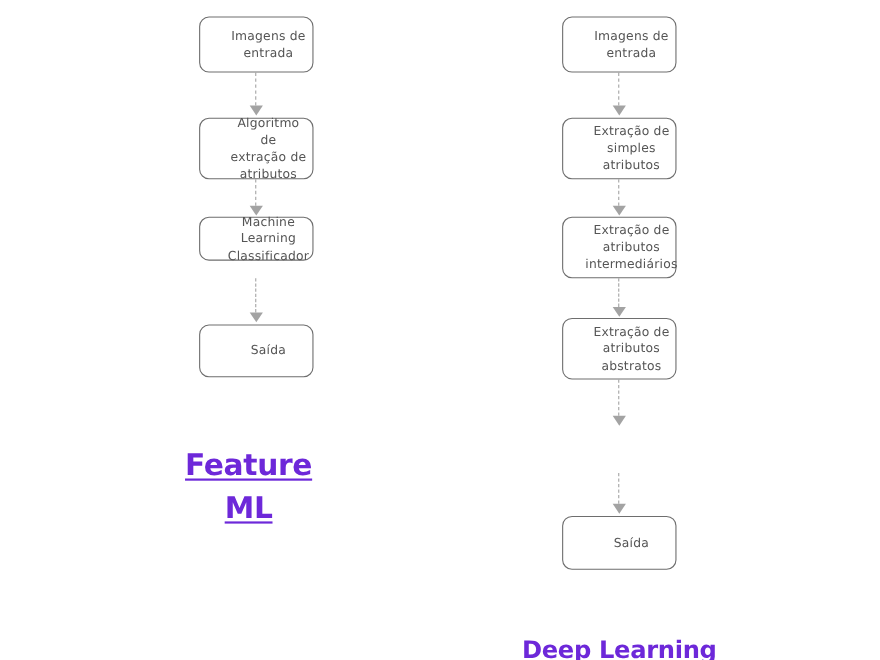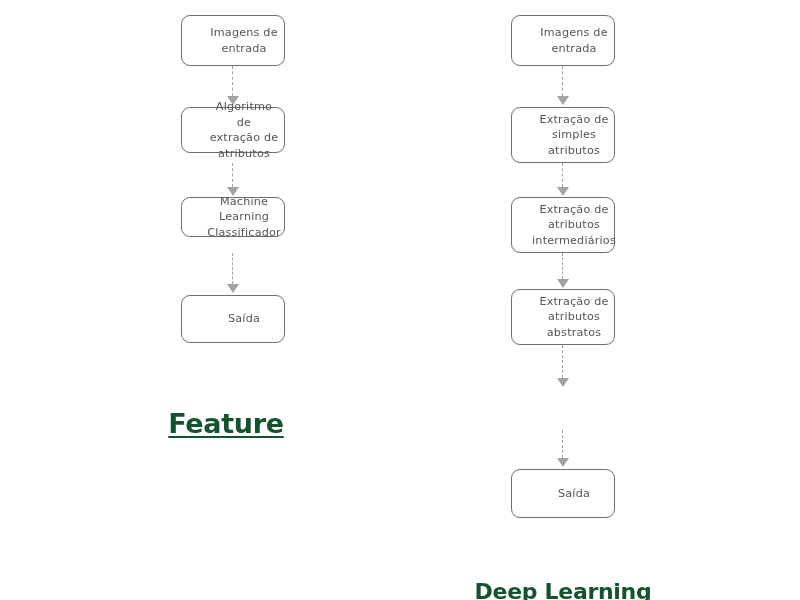--- a/index.html
+++ b/index.html
@@ -69,21 +69,21 @@
     height: 0;
     border-left: 6px solid transparent;
     border-right: 6px solid transparent;
     border-top: 9px solid #a3a3a3;
   }
 
   
   .caption {
     position: absolute;
     text-align: center;
-    color: #14532d;
+    color: #6d28d9;
     font-family: "DejaVu Sans", sans-serif;
     font-weight: bold;
     letter-spacing: -0.3px;
   }
   .caption .cap-line {
     display: block;
     text-decoration: underline;
     text-decoration-thickness: 2px;
     text-underline-offset: 3px;
   }
@@ -110,21 +110,21 @@
   <div class="node col-left" style="top:15px;height:51px;">
     <span class="node-label">Imagens de
 entrada</span>
   </div>
 
   <div class="connector" style="left:233px;top:66px;height:41px;">
     <div class="stem" style="height:30px;"></div>
     <div class="head" style="top:30px;"></div>
   </div>
 
-  <div class="node col-left" style="top:107px;height:46px;justify-content:center;">
+  <div class="node col-left" style="top:107px;height:56px;justify-content:center;">
     <span class="node-label">Algoritmo de
 extração de
 atributos</span>
   </div>
 
   <div class="connector" style="left:233px;top:163px;height:34px;">
     <div class="stem" style="height:24px;"></div>
     <div class="head" style="top:24px;"></div>
   </div>
 
@@ -190,19 +190,20 @@
     <div class="stem" style="height:28px;"></div>
     <div class="head" style="top:28px;"></div>
   </div>
 
   <div class="node col-right" style="top:469px;height:49px;">
     <span class="node-label">Saída</span>
   </div>
 
   <div class="caption" id="caption-left">
     <span class="cap-line">Feature</span>
+    <span class="cap-line">ML</span>
   </div>
 
   <div class="caption" id="caption-right">
     <span class="cap-line">Deep Learning</span>
   </div>
 
 </div>
 
 </body></html>

